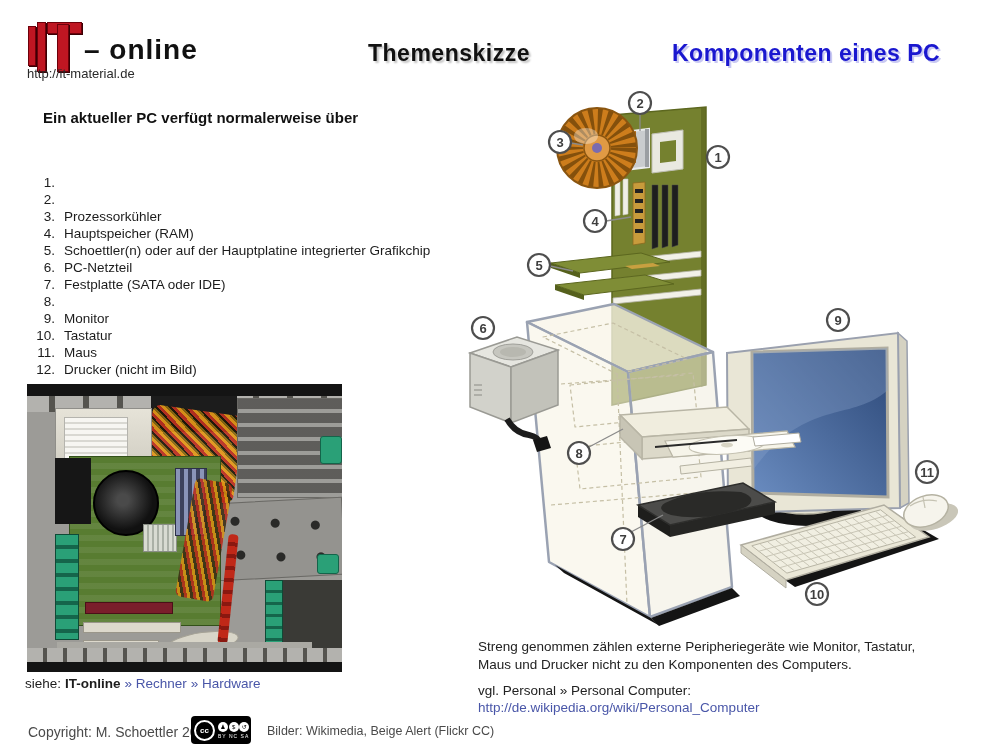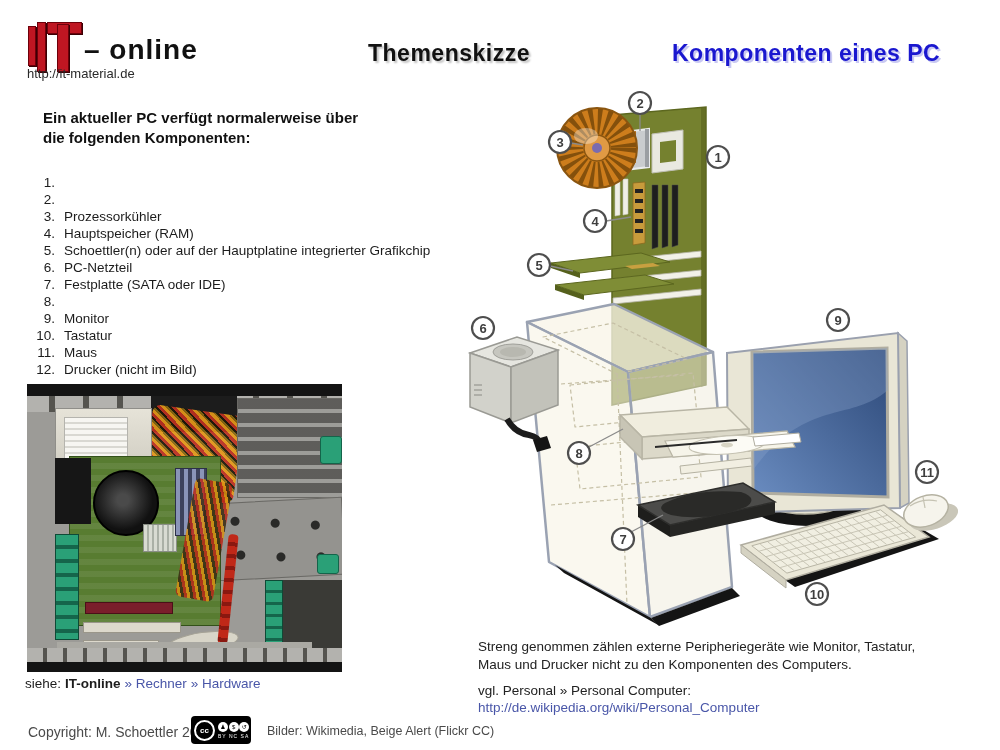--- a/index.html
+++ b/index.html
@@ -89,21 +89,20 @@
     <div class="logo-bar t-stem"></div>
   </div>
   <div class="logo-suffix">– online</div>
 </div>
 <div class="abs site-url">http://it-material.de</div>
 <div class="abs doc-type">Themenskizze</div>
 <div class="abs page-title">Komponenten eines PC</div>
 
 <div class="abs intro">
   <div>Ein aktueller PC verfügt normalerweise über</div>
-  <div>die folgenden Komponenten:</div>
 </div>
 
 <div class="abs comp-list">
   <div class="comp-row">
       <span class="comp-num">1.</span>
     </div>
   <div class="comp-row">
       <span class="comp-num">2.</span>
     </div>
   <div class="comp-row">

